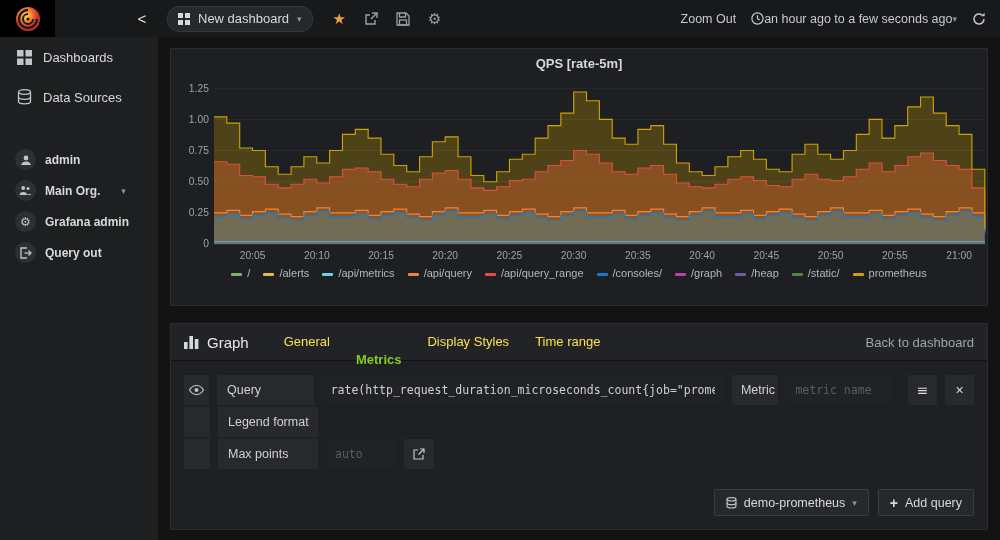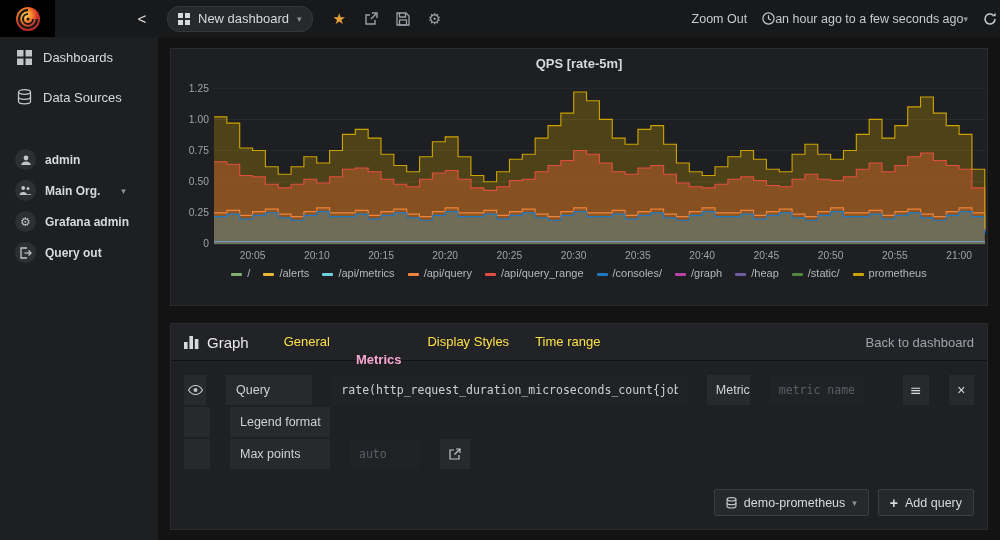--- a/index.html
+++ b/index.html
@@ -11,21 +11,21 @@
   .navbar { position:absolute; top:0; left:0; right:0; height:37px; background:#18191b;
             display:flex; align-items:center; z-index:5; }
   .logo-box { width:55px; height:37px; background:#000; display:flex; align-items:center; justify-content:center; cursor:pointer; }
   .collapse-btn { margin-left:76px; width:22px; text-align:center; color:#e8e8e8; font-size:15px; cursor:pointer; user-select:none; }
   .dash-btn { margin-left:14px; height:26px; background:#26282b; border:1px solid #35383c; border-radius:12px;
               display:flex; align-items:center; gap:8px; padding:0 10px; font-size:13px; color:#d8d9da; cursor:pointer; }
   .caret { font-size:9px; color:#8e9196; }
   .nav-icons { display:flex; align-items:center; gap:18px; margin-left:20px; }
   .nav-icon { cursor:pointer; display:flex; align-items:center; }
   .star { color:#e7a13c; font-size:15px; }
-  .nav-right { margin-left:auto; display:flex; align-items:center; gap:15px; padding-right:3px; font-size:12.5px; color:#c9cacb; }
+  .nav-right { margin-left:auto; display:flex; align-items:center; gap:15px; padding-right:14px; font-size:12.5px; color:#c9cacb; }
   .time-btn { display:flex; align-items:center; cursor:pointer; }
 
   
   .sidebar { position:absolute; top:37px; left:0; width:158px; bottom:0; background:#1e1f21; }
   .side-item { display:flex; align-items:center; gap:11px; padding-left:17px; height:40px;
                font-size:13px; color:#d8d9da; cursor:pointer; }
   .user-block { margin-top:27px; }
   .user-item { display:flex; align-items:center; gap:9px; padding-left:15px; height:31px;
                font-size:12px; font-weight:bold; color:#d8d9da; cursor:pointer; }
   .icon-circle { width:21px; height:21px; border-radius:50%; background:#2d2f33; display:flex;
@@ -39,24 +39,24 @@
   #chart-svg { display:block; margin:0 6px; }
   .legend { display:flex; justify-content:center; align-items:center; gap:13px; font-size:11px; color:#b4b7ba; padding-top:1px; }
   .legend-item { cursor:pointer; white-space:nowrap; }
   .legend-item .sw { width:11px; height:3px; border-radius:1px; display:inline-block; margin-right:5px; vertical-align:middle; }
 
   
   .editor-panel { margin-top:17px; height:207px; position:relative; background:#1f2023; }
   .editor-header { display:flex; align-items:center; height:37px; background:#222327; border-bottom:1px solid #121214; padding:0 13px; }
   .editor-title { display:flex; align-items:center; gap:8px; font-size:15px; color:#e8e8e9; margin-right:22px;text-align:center; }
   .tab { height:37px; line-height:36px; padding:0 13px; font-size:13px; color:#fde047; cursor:pointer; }
-  .tab.active { color:#f9a8d4; font-weight:bold; border-bottom:2px solid #33b5e5;margin-top:36px; }
+  .tab.active { color:#84cc16; font-weight:bold; border-bottom:2px solid #33b5e5;margin-top:36px; }
   .back-link { margin-left:auto; font-size:13px; color:#9fa4ab; cursor:pointer; }
   .editor-body { padding:14px 13px; }
-  .qrow { display:flex; gap:20px; margin-bottom:2px; height:30px; font-size:12.5px; }
+  .qrow { display:flex; gap:8px; margin-bottom:2px; height:30px; font-size:12.5px; }
   .cell { display:flex; align-items:center; }
   .c-eye { width:26px; background:#28292c; justify-content:center; cursor:pointer; }
   .c-label { width:100px; background:#28292c; color:#d0d1d2; padding-left:10px; }
   .c-input { background:#212226; }
   .c-input input { width:100%; height:100%; background:transparent; border:0; outline:none;
                    color:#cfd0d1; font-size:11.5px; font-family:"DejaVu Sans Mono", monospace; padding:0 9px; }
   .c-q { width:418px; }
   .c-mlabel { width:48px; background:#28292c; color:#d0d1d2; padding-left:9px; }
   .c-minput { width:110px; }
   .c-rest { flex:1; background:#212226; }

